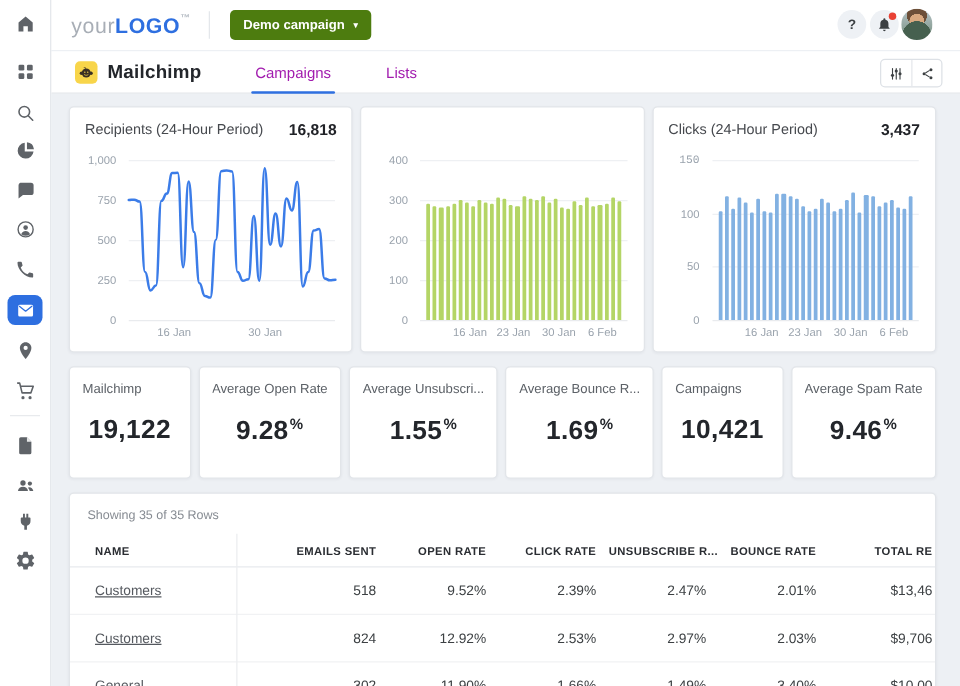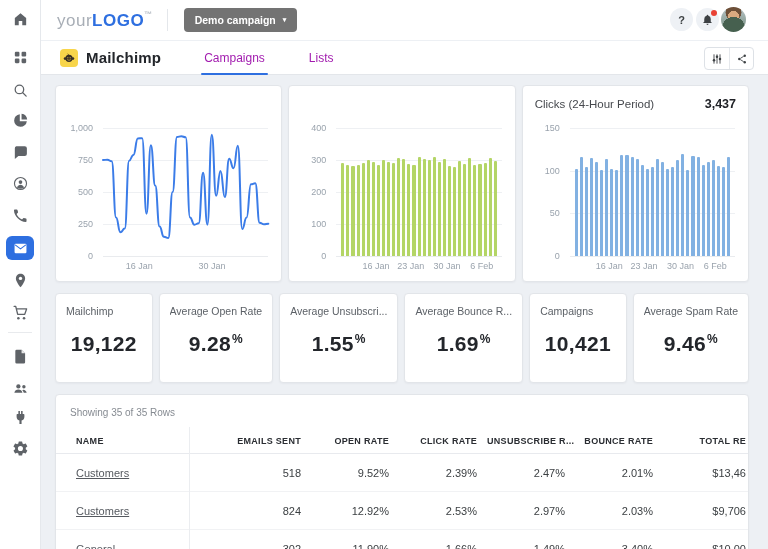--- a/index.html
+++ b/index.html
@@ -13,21 +13,21 @@
   .s-active{left:6px;width:28px;height:24px;background:#2e6fe0;border-radius:6px}
   .s-divider{position:absolute;top:332px;left:8px;right:8px;height:1px;background:#e8eaed}
 
   
   .topbar{position:absolute;left:41px;top:0;width:727px;height:40px;background:#fff;z-index:4;display:flex;align-items:center;padding-left:16px}
   .logo{font-size:17px;letter-spacing:.5px;white-space:nowrap}
   .logo .pre{color:#a8aeb6;font-weight:400}
   .logo .brand{color:#2e6fe0;font-weight:800}
   .logo .tm{color:#b6bcc4;font-size:8px;vertical-align:9px;font-weight:700}
   .top-div{width:1px;height:22px;background:#e4e7eb;margin:0 16px 0 14px}
-  .campaign-btn{background:#737373;color:#fff;border:none;border-radius:4px;font-family:inherit;
+  .campaign-btn{background:#4d7c0f;color:#fff;border:none;border-radius:4px;font-family:inherit;
     font-size:10.5px;font-weight:700;padding:6px 11px;display:flex;align-items:center;gap:7px;cursor:pointer}
   .campaign-btn .caret{font-size:7px}
   .round-btn{position:absolute;top:8px;width:23px;height:23px;border-radius:50%;background:#eef1f5;
     display:flex;align-items:center;justify-content:center;color:#3c4043;font-size:11px;font-weight:700;cursor:pointer}
   .help-btn{right:75px}
   .bell-btn{right:49px}
   .bell-btn svg{width:13px;height:13px}
   .bell-dot{position:absolute;top:2px;right:2px;width:6px;height:6px;border-radius:50%;background:#e94235}
   .avatar{position:absolute;right:22px;top:7px;width:25px;height:25px;border-radius:50%;cursor:pointer;overflow:hidden;
     background:
@@ -242,20 +242,24 @@
         <path d="M8.6 10.8 15.4 6.6M8.6 13.2l6.8 4.2" stroke="#3c4043" stroke-width="1.7" fill="none"></path>
       </svg>
     </div>
   </div>
 </div>
 
 <main class="main">
 
   <div class="charts">
     <section class="card chart-card">
+      <div class="chart-head">
+        <span class="chart-title">Recipients (24-Hour Period)</span>
+        <span class="chart-total">16,818</span>
+      </div>
       <div class="chart-area">
           <div class="ticks">
             <span class="ytick" style="top: 0%;">1,000</span>
             <span class="ytick" style="top: 25%;">750</span>
             <span class="ytick" style="top: 50%;">500</span>
             <span class="ytick" style="top: 75%;">250</span>
             <span class="ytick" style="top: 100%;">0</span>
           </div>
           <div class="plot">
             <div class="gridline" style="top: 0%;"></div>
@@ -330,21 +334,21 @@
           <span class="xlabel" style="left: 88%;">6 Feb</span>
         </div>
     </section>
     <section class="card chart-card">
       <div class="chart-head">
         <span class="chart-title">Clicks (24-Hour Period)</span>
         <span class="chart-total">3,437</span>
       </div>
       <div class="chart-area">
           <div class="ticks">
-            <span class="ytick" style="top: 0%;">150</span>
+            <span class="ytick" style="top: 0%; font-family: Liberation Mono, monospace;">150</span>
             <span class="ytick" style="top: 33.3333%;">100</span>
             <span class="ytick" style="top: 66.6667%;">50</span>
             <span class="ytick" style="top: 100%;">0</span>
           </div>
           <div class="plot">
             <div class="gridline" style="top: 0%;"></div>
             <div class="gridline" style="top: 33.3333%;"></div>
             <div class="gridline" style="top: 66.6667%;"></div>
             <div class="gridline zero" style="top: 100%;"></div>
             <div class="bars">

